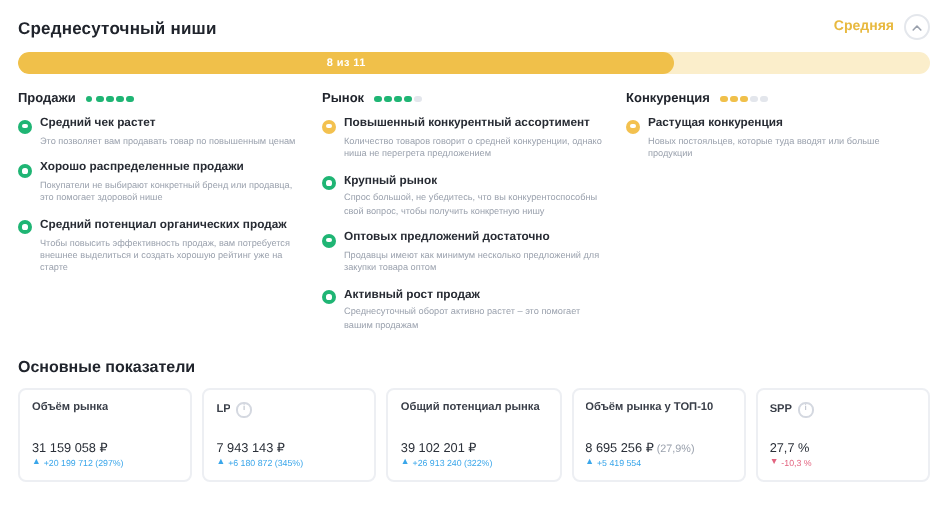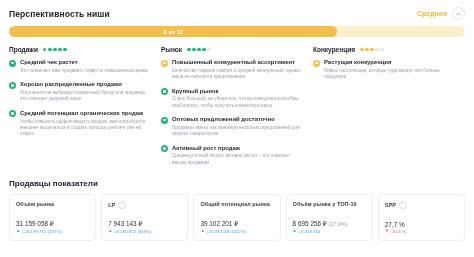--- a/index.html
+++ b/index.html
@@ -78,21 +78,21 @@
   .card-delta.up{color:#3aa6ea;}
   .card-delta.down{color:#e2637f;}
   .arrow{font-size:4.4px;line-height:1;}
 </style>
 </head>
 <body>
 
 <div class="panel">
 
   <div class="hdr">
-    <div class="hdr-title">Перспективность ниши</div>
+    <div class="hdr-title">Среднесуточный ниши</div>
     <div class="hdr-right">
       <div class="hdr-badge">Средняя</div>
       <div class="collapse-btn">
         <span>
           <svg width="5" height="4" viewBox="0 0 5 4">
               <path d="M0.6 3 L2.5 1 L4.4 3" fill="none" stroke="#9aa1ad" stroke-width="0.8" stroke-linecap="round" stroke-linejoin="round"></path>
             </svg>
         </span>
       </div>
     </div>
@@ -208,21 +208,21 @@
             <i></i>
           </span>
           <div class="it-txt">
             <div class="it-title">Растущая конкуренция</div>
             <div class="it-desc">Новых постояльцев, которые туда вводят или больше продукции</div>
           </div>
         </div>
       </div>
     </div>
 
-  <div class="sec-title">Продавцы показатели</div>
+  <div class="sec-title">Основные показатели</div>
   <div class="cards" id="cards">
       <div class="card">
         <div class="card-hd">
           <div class="card-label">Объём рынка</div>
         </div>
         <div>
           <div class="card-val"><span>31 159 058 ₽</span></div>
           <div class="card-delta up">
             <span class="arrow">▲</span>
             <span>+20 199 712 (297%)</span>

